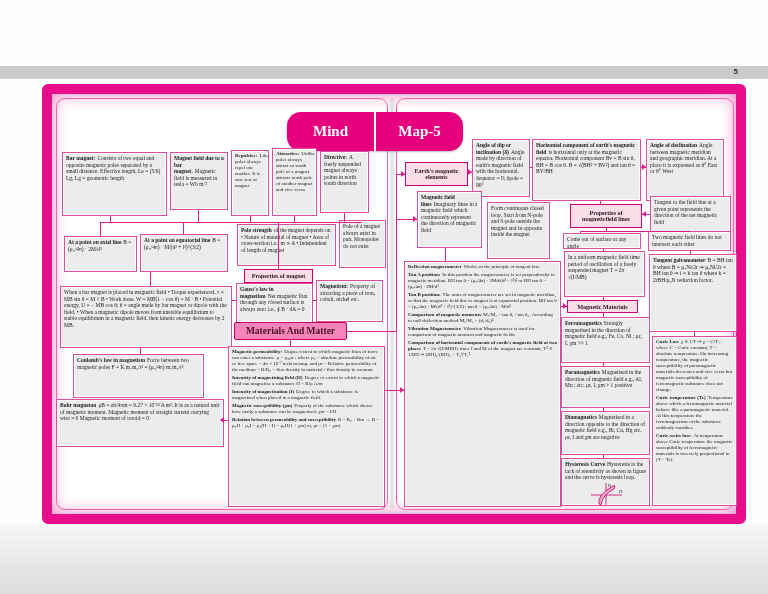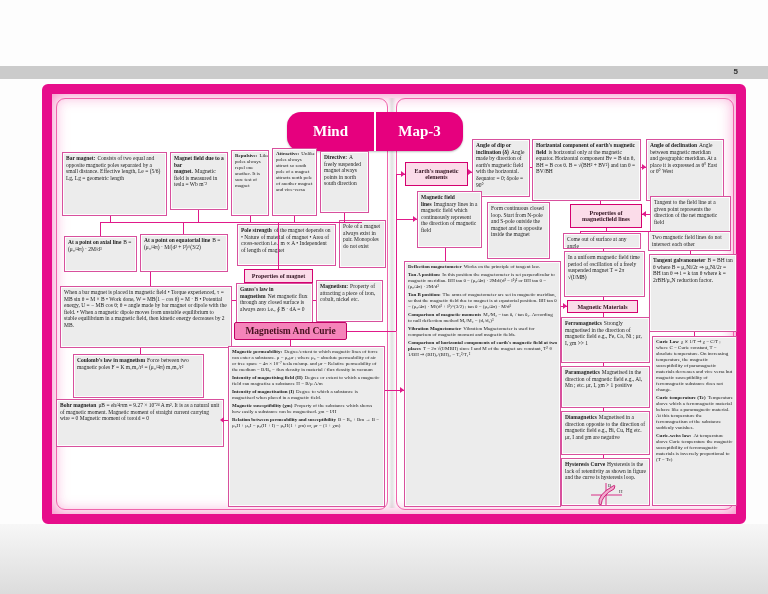--- a/index.html
+++ b/index.html
@@ -44,21 +44,21 @@
   <div class="botband"></div>
 
   <div class="frame"></div>
   <div class="panel" style="left:56px;top:98px;width:330px;height:410px;"></div>
   <div class="panel" style="left:396px;top:98px;width:336px;height:410px;"></div>
   <div class="gutter"></div>
 
   <div class="title-pill">
     <div class="title-seg">Mind</div>
     <div class="title-div"></div>
-    <div class="title-seg">Map-3</div>
+    <div class="title-seg">Map-5</div>
   </div>
 
   <div class="bx" style="left:62px;top:152px;width:105px;height:64px;">
     <b>Bar magnet:</b><span>Consists of two equal and opposite magnetic poles separated by a small distance. Effective length, Le = (5/6) Lg, Lg = geometric length</span>
   </div>
   <div class="bx" style="left:170px;top:152px;width:58px;height:58px;">
     <b>Magnet field due to a bar magnet.</b><span>Magnetic field is measured in tesla = Wb m⁻²</span>
   </div>
   <div class="bx bx-sm" style="left:231px;top:150px;width:38px;height:66px;">
     <b>Repulsive:</b><span>Like poles always repel one another. It is sure test of magnet</span>
@@ -87,21 +87,21 @@
   <div class="bx" style="left:60px;top:286px;width:172px;height:62px;">
     <span>When a bar magnet is placed in magnetic field • Torque experienced, τ = MB sin θ = M × B • Work done, W = MB(1 − cos θ) = M · B • Potential energy, U = − MB cos θ; θ = angle made by bar magnet or dipole with the field. • When a magnetic dipole moves from unstable equilibrium to stable equilibrium in a magnetic field, then kinetic energy decreases by 2 MB.</span>
   </div>
   <div class="bx" style="left:236px;top:283px;width:77px;height:40px;">
     <b>Gauss's law in magnetism</b><span>Net magnetic flux through any closed surface is always zero i.e., ∮ B · dA = 0</span>
   </div>
   <div class="bx" style="left:316px;top:280px;width:67px;height:42px;">
     <b>Magnetism:</b><span>Property of attracting a piece of iron, cobalt, nickel etc.</span>
   </div>
   <div class="central" style="left:234px;top:322px;width:113px;height:18px;">
-    <span>Magnetism And Curie</span>
+    <span>Materials And Matter</span>
   </div>
   <div class="bx" style="left:73px;top:354px;width:131px;height:44px;">
     <b>Coulomb's law in magnetism</b><span>Force between two magnetic poles  F = K m₁m₂/r² = (μ₀/4π) m₁m₂/r²</span>
   </div>
   <div class="bx bx-sm" style="left:228px;top:346px;width:157px;height:161px;">
     <p class="pp"><b>Magnetic permeability:</b><span>Degree/extent to which magnetic lines of force can enter a substance. μ = μ₀μr ; where μ₀ = absolute permeability of air or free space = 4π × 10⁻⁷ tesla m/amp. and μr = Relative permeability of the medium = B/B₀ = flux density in material / flux density in vacuum</span></p>
     <p class="pp"><b>Intensity of magnetising field (H)</b><span>Degree or extent to which a magnetic field can magnetise a substance  H = B/μ  A/m</span></p>
     <p class="pp"><b>Intensity of magnetisation (I)</b><span>Degree to which a substance is magnetised when placed in a magnetic field.</span></p>
     <p class="pp"><b>Magnetic susceptibility (χm)</b><span>Property of the substance which shows how easily a substance can be magnetised.  χm = I/H</span></p>
     <p class="pp"><b>Relation between permeability and susceptibility</b><span>B = B₀ + Bm → B = μ₀H + μ₀I = μ₀(H + I) = μ₀H(1 + χm) or, μr = (1 + χm)</span></p>

